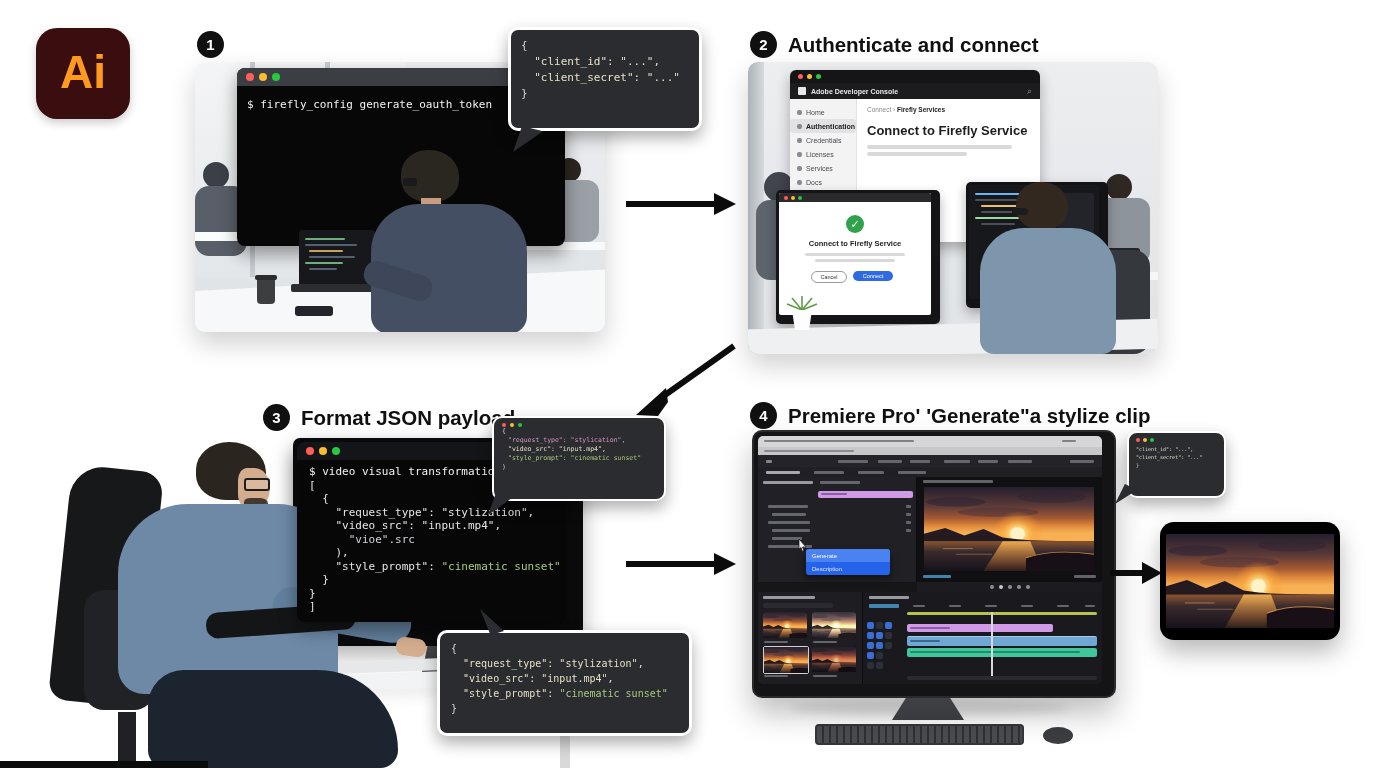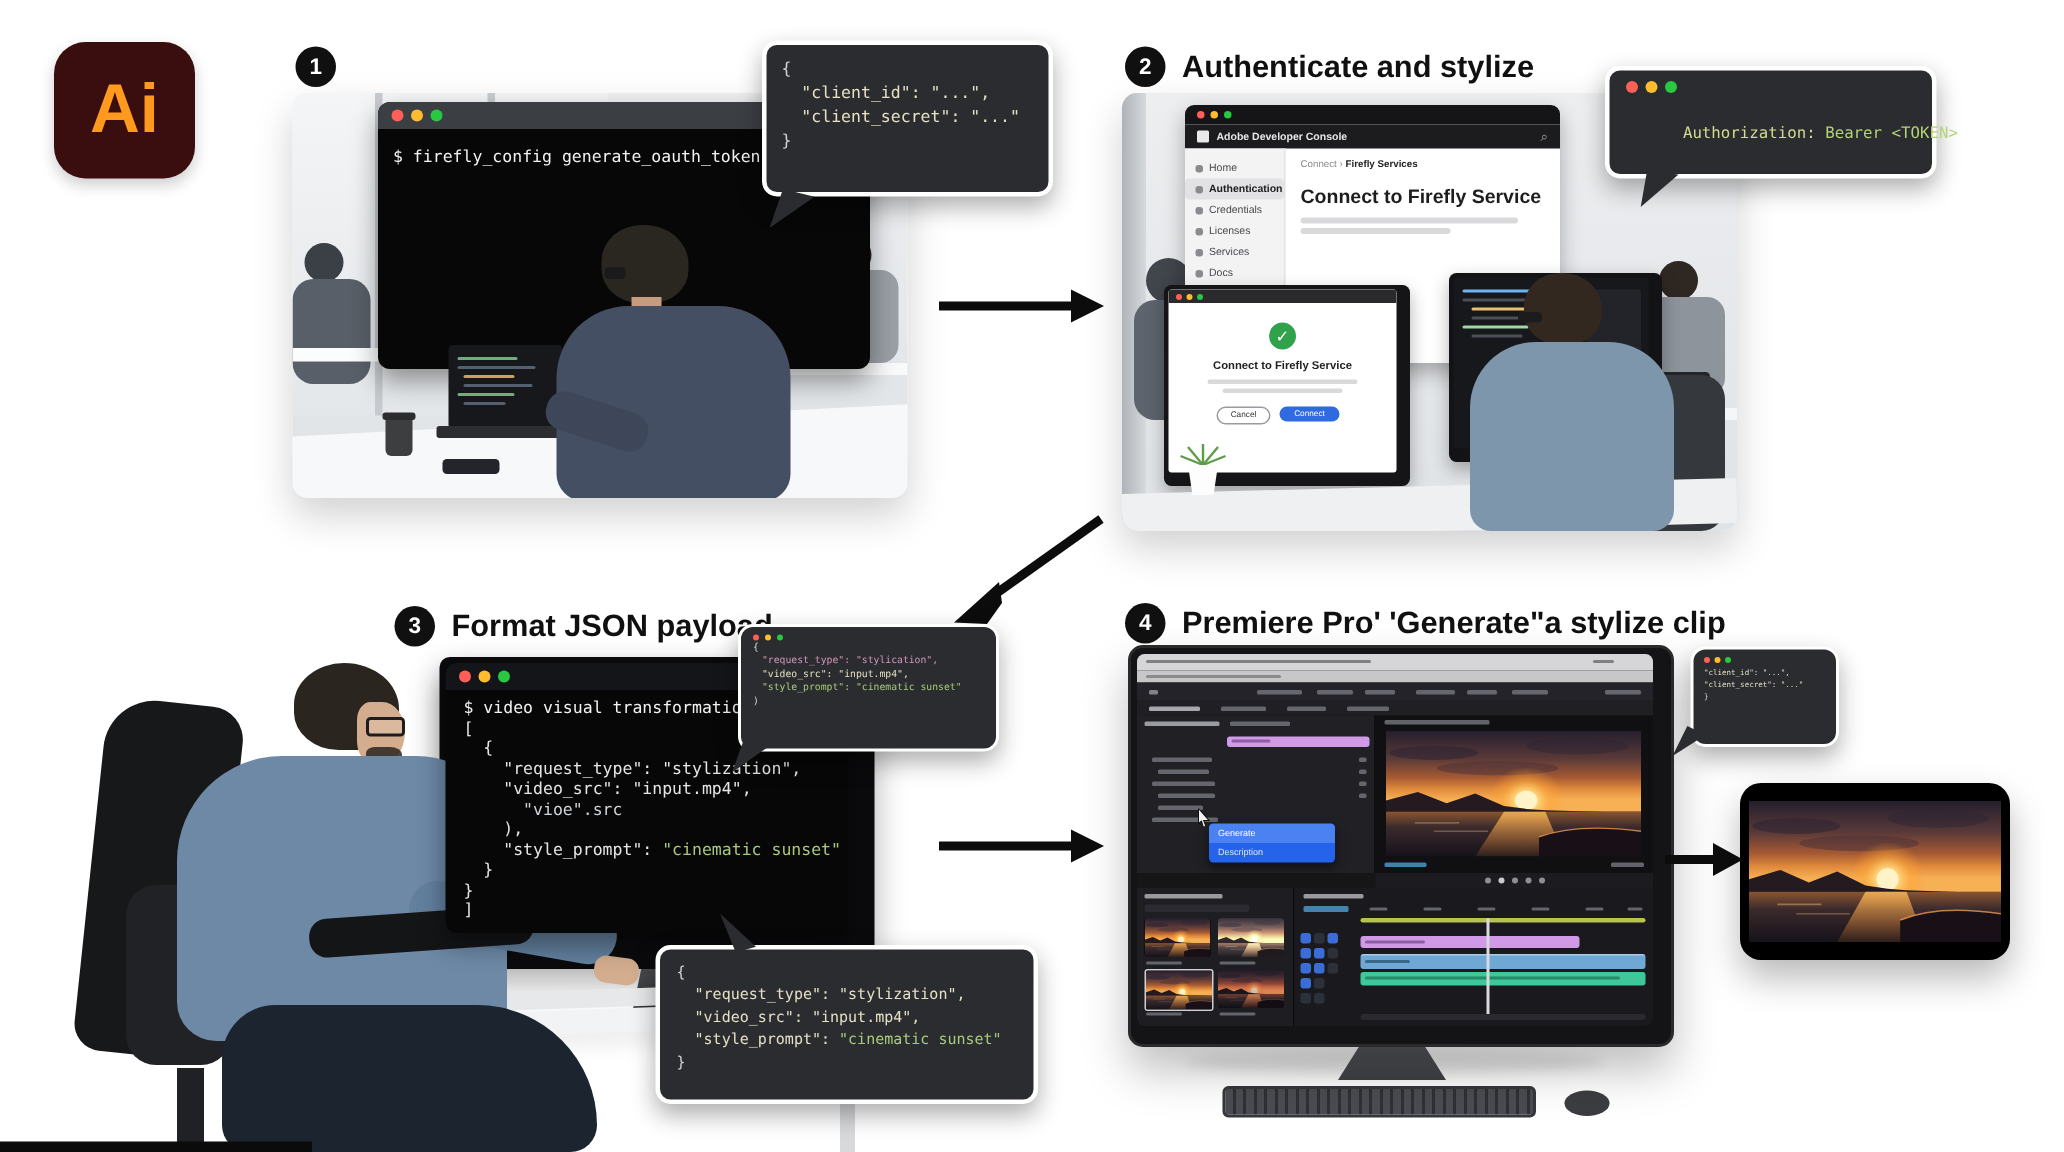--- a/index.html
+++ b/index.html
@@ -99,21 +99,21 @@
     <div class="abs" style="left:8px;top:100px;width:26px;height:26px;border-radius:50%;background:#3b3f46;filter:blur(.5px);"></div>
     <div class="abs" style="left:0px;top:124px;width:52px;height:70px;border-radius:14px;background:#595f68;filter:blur(.5px);"></div>
     <div class="abs" style="left:0;top:170px;width:120px;height:9px;background:#fbfcfc;"></div>
     <div class="abs" style="left:362px;top:96px;width:24px;height:24px;border-radius:50%;background:#2d2620;"></div>
     <div class="abs" style="left:348px;top:118px;width:56px;height:62px;border-radius:12px;background:#9aa0a6;"></div>
     <div class="abs" style="left:330px;top:108px;width:30px;height:44px;background:#1c1e22;border-radius:3px;"></div>
     <div class="abs" style="left:320px;top:180px;width:90px;height:8px;background:#f8f9fa;"></div>
 
     <div class="abs" style="left:-10px;top:218px;width:440px;height:70px;background:#f6f8f9;transform:rotate(-3deg);"></div>
 
-    <div class="term" style="left:57px;top:6px;width:328px;height:178px;z-index:3;">
+    <div class="term" style="left:42px;top:6px;width:328px;height:178px;z-index:3;">
       <div class="term-bar" style="background:#3b3e43;">
         <span class="dot d-red"></span>
         <span class="dot d-yel"></span>
         <span class="dot d-grn"></span>
       </div>
       <div class="mono" style="color:#f2f2f2;font-size:11px;padding:12px 0 0 10px;">$ firefly_config generate_oauth_token</div>
     </div>
 
     <div class="abs" style="left:104px;top:168px;width:76px;height:56px;background:#17181b;border-radius:3px;z-index:4;">
       <div class="bar" style="left:6px;top:8px;width:40px;height:2px;background:#6fae7d;"></div>
@@ -144,21 +144,21 @@
     <div class="tail" style="left:2px;bottom:-24px;width:30px;height:26px;clip-path:polygon(0 100%,30% 0,100% 20%);"></div>
   </div>
 
   <svg class="arrow-svg" style="left:620px;top:186px;" width="120" height="36" viewBox="0 0 120 36">
     <line x1="6" y1="18" x2="96" y2="18" stroke="#0c0c0c" stroke-width="6"></line>
     <polygon points="94,7 116,18 94,29" fill="#0c0c0c"></polygon>
   </svg>
 
   <div class="step-header" style="left:750px;top:31px;">
     <span class="badge">2</span>
-    <span class="step-title">Authenticate and stylize</span>
+    <span class="step-title">Authenticate and connect</span>
   </div>
 
   <div class="photo-card" style="left:748px;top:62px;width:410px;height:292px;background:linear-gradient(180deg,#eceef0,#e0e3e6);">
     <div class="abs" style="left:0;top:0;width:16px;height:292px;background:linear-gradient(90deg,#aeb3b8,#d6dadd);"></div>
     <div class="abs" style="left:16px;top:110px;width:30px;height:30px;border-radius:50%;background:#41454c;filter:blur(.5px);"></div>
     <div class="abs" style="left:8px;top:138px;width:52px;height:80px;border-radius:14px;background:#5d646d;filter:blur(.5px);"></div>
     <div class="abs" style="left:358px;top:112px;width:26px;height:26px;border-radius:50%;background:#2f2822;"></div>
     <div class="abs" style="left:344px;top:136px;width:58px;height:66px;border-radius:12px;background:#8d949b;"></div>
     <div class="abs" style="left:352px;top:186px;width:40px;height:26px;background:#23252a;border-radius:3px;"></div>
     <div class="abs" style="left:330px;top:210px;width:80px;height:8px;background:#f5f6f7;"></div>
@@ -257,31 +257,20 @@
         <line x1="20" y1="16" x2="20" y2="2"></line>
           <line x1="20" y1="16" x2="10" y2="4"></line>
           <line x1="20" y1="16" x2="30" y2="4"></line>
         <line x1="20" y1="16" x2="5" y2="10"></line>
           <line x1="20" y1="16" x2="35" y2="10"></line>
       </g>
       <path d="M10,16 L30,16 L27,36 L13,36 Z" fill="#fdfdfd"></path>
     </svg>
   </div>
 
-  <div class="bubble" style="left:1070px;top:44px;width:204px;height:62px;padding:7px 0 0 11px;">
-    <div style="display:flex;gap:5px;">
-      <span class="dot d-red"></span>
-      <span class="dot d-yel"></span>
-      <span class="dot d-grn"></span>
-    </div>
-    <div class="mono" style="font-size:10.5px;margin-top:9px;">
-      <span style="color:#d4db8e;">Authorization:</span><span style="color:#b5d276;"> Bearer &lt;TOKEN&gt;</span>
-    </div>
-    <div class="tail" style="left:18px;bottom:-22px;width:28px;height:24px;clip-path:polygon(10% 100%,25% 0,100% 10%);"></div>
-  </div>
 
   <svg class="arrow-svg" style="left:630px;top:340px;" width="112" height="80" viewBox="0 0 112 80">
     <line x1="104" y1="6" x2="28" y2="60" stroke="#0c0c0c" stroke-width="6"></line>
     <polygon points="36,48 6,75 28,76 38,62" fill="#0c0c0c"></polygon>
   </svg>
 
   <div class="step-header" style="left:263px;top:404px;">
     <span class="badge">3</span>
     <span class="step-title">Format JSON payload</span>
   </div>

